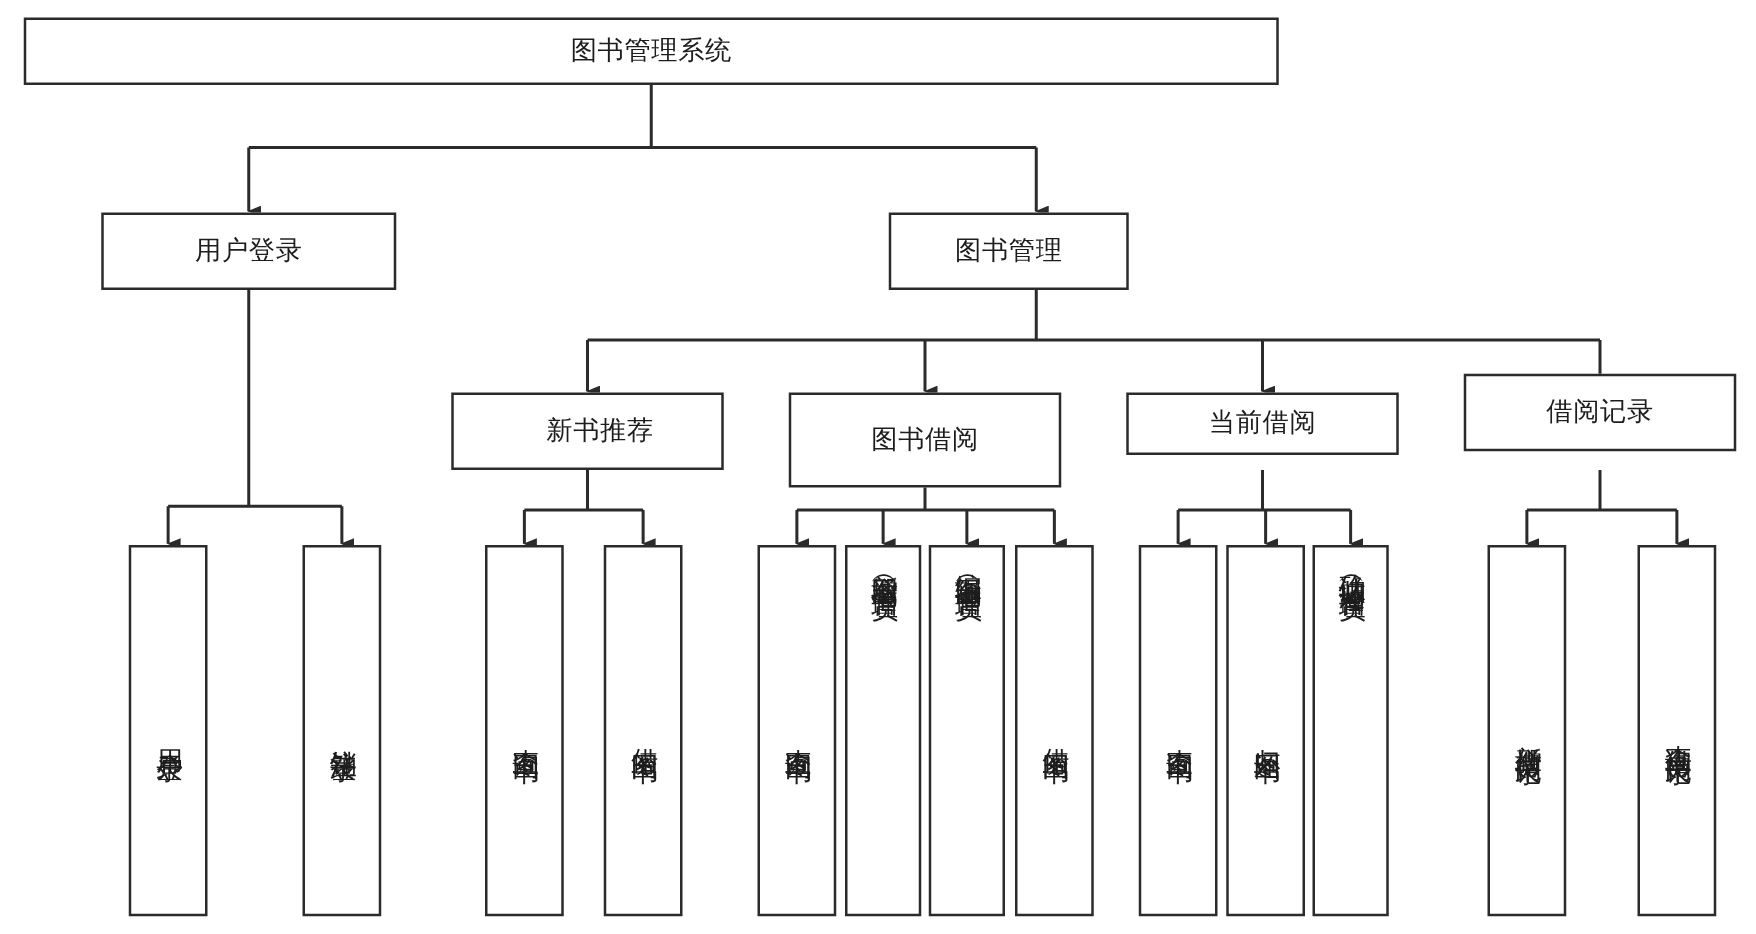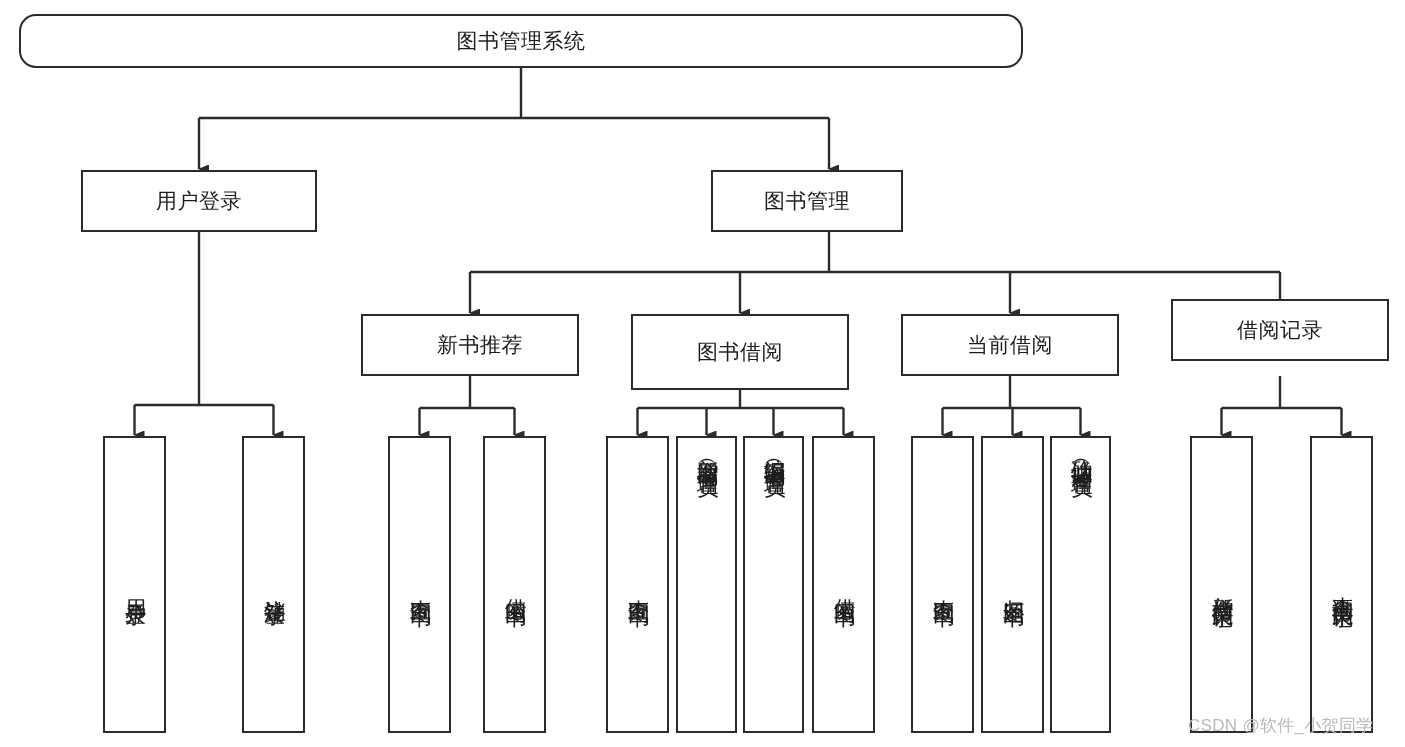--- a/index.html
+++ b/index.html
@@ -112,36 +112,36 @@
         <path d="M1012.5,408 L1012.5,435" marker-end="url(#arrowhead)"></path>
         <path d="M1080.5,408 L1080.5,435" marker-end="url(#arrowhead)"></path>
         <path d="M1280,376 L1280,408"></path>
         <path d="M1221.5,408 L1341.5,408"></path>
         <path d="M1221.5,408 L1221.5,435" marker-end="url(#arrowhead)"></path>
         <path d="M1341.5,408 L1341.5,435" marker-end="url(#arrowhead)"></path>
       </g>
   </svg>
 
   <div id="node-layer">
-      <div class="node horizontal" style="left: 19px; top: 14px; width: 1004px; height: 54px; border-radius: 17px;">
+      <div class="node horizontal" style="left: 19px; top: 14px; width: 1004px; height: 54px;">
         <span class="label">图书管理系统</span>
       </div>
       <div class="node horizontal" style="left: 81px; top: 170px; width: 236px; height: 62px;">
         <span class="label">用户登录</span>
       </div>
       <div class="node horizontal" style="left: 711px; top: 170px; width: 192px; height: 62px;">
         <span class="label">图书管理</span>
       </div>
       <div class="node horizontal" style="left: 361px; top: 314px; width: 218px; height: 62px; padding-left: 20px;">
         <span class="label">新书推荐</span>
       </div>
       <div class="node horizontal" style="left: 631px; top: 314px; width: 218px; height: 76px;">
         <span class="label">图书借阅</span>
       </div>
-      <div class="node horizontal" style="left: 901px; top: 314px; width: 218px; height: 62px;">
+      <div class="node horizontal" style="left: 901px; top: 314px; width: 218px; height: 50px;">
         <span class="label">当前借阅</span>
       </div>
       <div class="node horizontal" style="left: 1171px; top: 299px; width: 218px; height: 62px;">
         <span class="label">借阅记录</span>
       </div>
       <div class="node vertical mid" style="left: 103px; top: 436px; width: 63px; height: 297px;">
         <span class="label">用户登录</span>
       </div>
       <div class="node vertical mid" style="left: 242px; top: 436px; width: 63px; height: 297px;">
         <span class="label">注销登录</span>
@@ -174,14 +174,13 @@
         <span class="label">确认归还（管理员）</span>
       </div>
       <div class="node vertical mid" style="left: 1190px; top: 436px; width: 63px; height: 297px;">
         <span class="label">新增借阅记录</span>
       </div>
       <div class="node vertical mid" style="left: 1310px; top: 436px; width: 63px; height: 297px;">
         <span class="label">查询借阅记录</span>
       </div>
     </div>
 
-  <div class="watermark">CSDN @软件_小贺同学</div>
 </div>
 
 </body></html>

